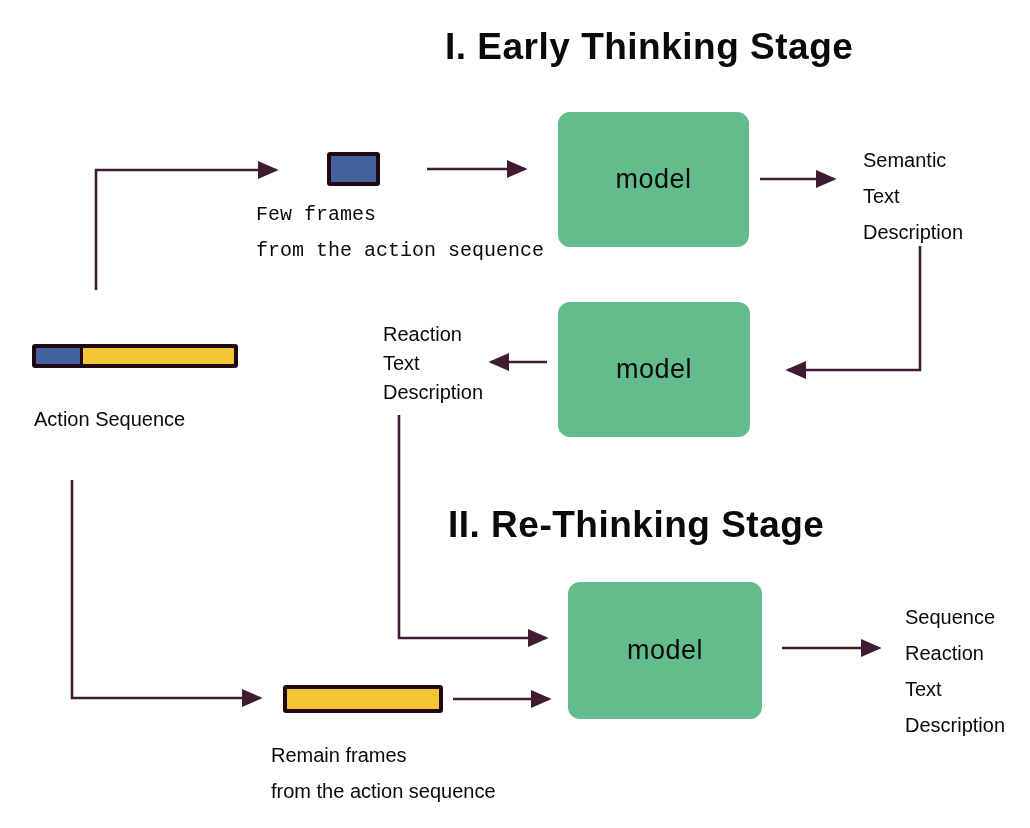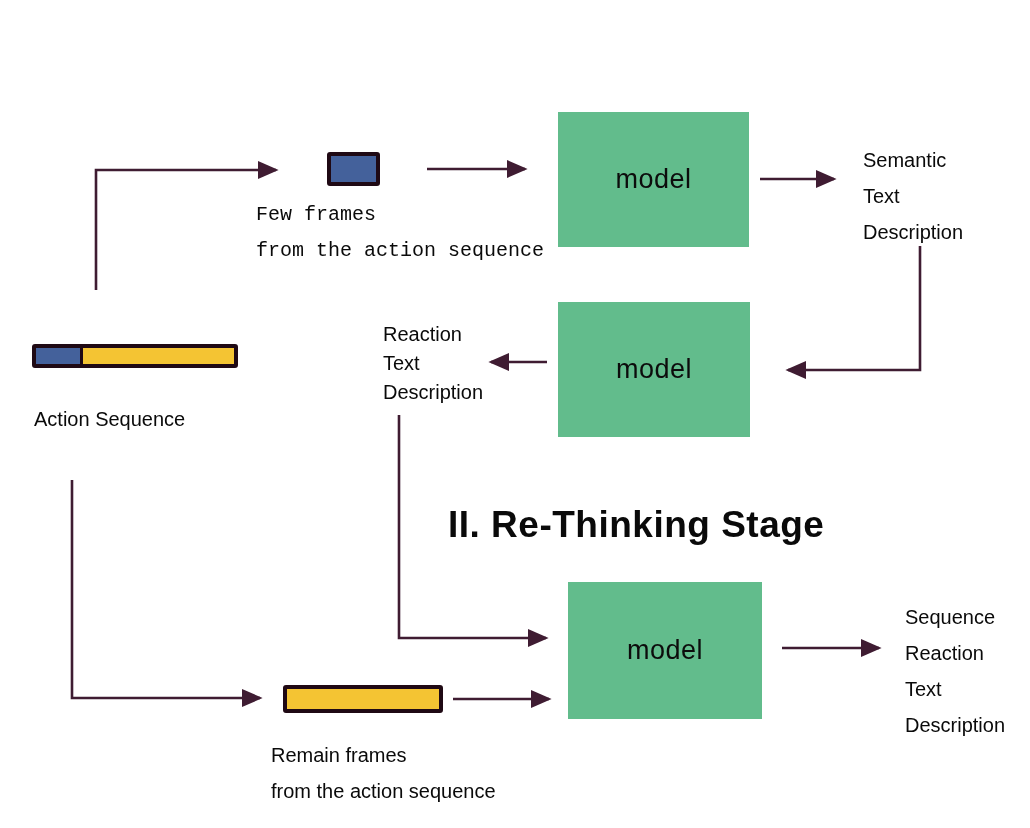--- a/index.html
+++ b/index.html
@@ -18,20 +18,21 @@
     font-weight: 600;
     letter-spacing: 0.5px;
     white-space: nowrap;
     color: #0a0a0a;
   }
   .model-box {
     background: #62BC8C;
     display: flex;
     align-items: center;
     justify-content: center;
+    border-radius: 12px;
   }
   .model-label {
     font-size: 27px;
     color: #0c0c0c;
     letter-spacing: 0.5px;
   }
   .frame-box {
     border: 4px solid #1F0914;
     border-radius: 3px;
     box-sizing: border-box;
@@ -83,20 +84,21 @@
     <path class="wire" d="M427,169 L525,169" marker-end="url(#ah)"></path>
     <path class="wire" d="M760,179 L834,179" marker-end="url(#ah)"></path>
     <path class="wire" d="M920,246 L920,370 L788,370" marker-end="url(#ah)"></path>
     <path class="wire" d="M547,362 L491,362" marker-end="url(#ah)"></path>
     <path class="wire" d="M399,415 L399,638 L546,638" marker-end="url(#ah)"></path>
     <path class="wire" d="M72,480 L72,698 L260,698" marker-end="url(#ah)"></path>
     <path class="wire" d="M453,699 L549,699" marker-end="url(#ah)"></path>
     <path class="wire" d="M782,648 L879,648" marker-end="url(#ah)"></path>
   </svg>
 
+  <div class="abs stage-title" style="left:445px; top:26px;">I. Early Thinking Stage</div>
   <div class="abs stage-title" style="left:448px; top:504px;text-align:right;">II. Re-Thinking Stage</div>
 
   <div class="abs model-box" style="left:558px; top:112px; width:191px; height:135px;">
     <span class="model-label">model</span>
   </div>
   <div class="abs model-box" style="left:558px; top:302px; width:192px; height:135px;">
     <span class="model-label">model</span>
   </div>
   <div class="abs model-box" style="left:568px; top:582px; width:194px; height:137px;">
     <span class="model-label">model</span>

